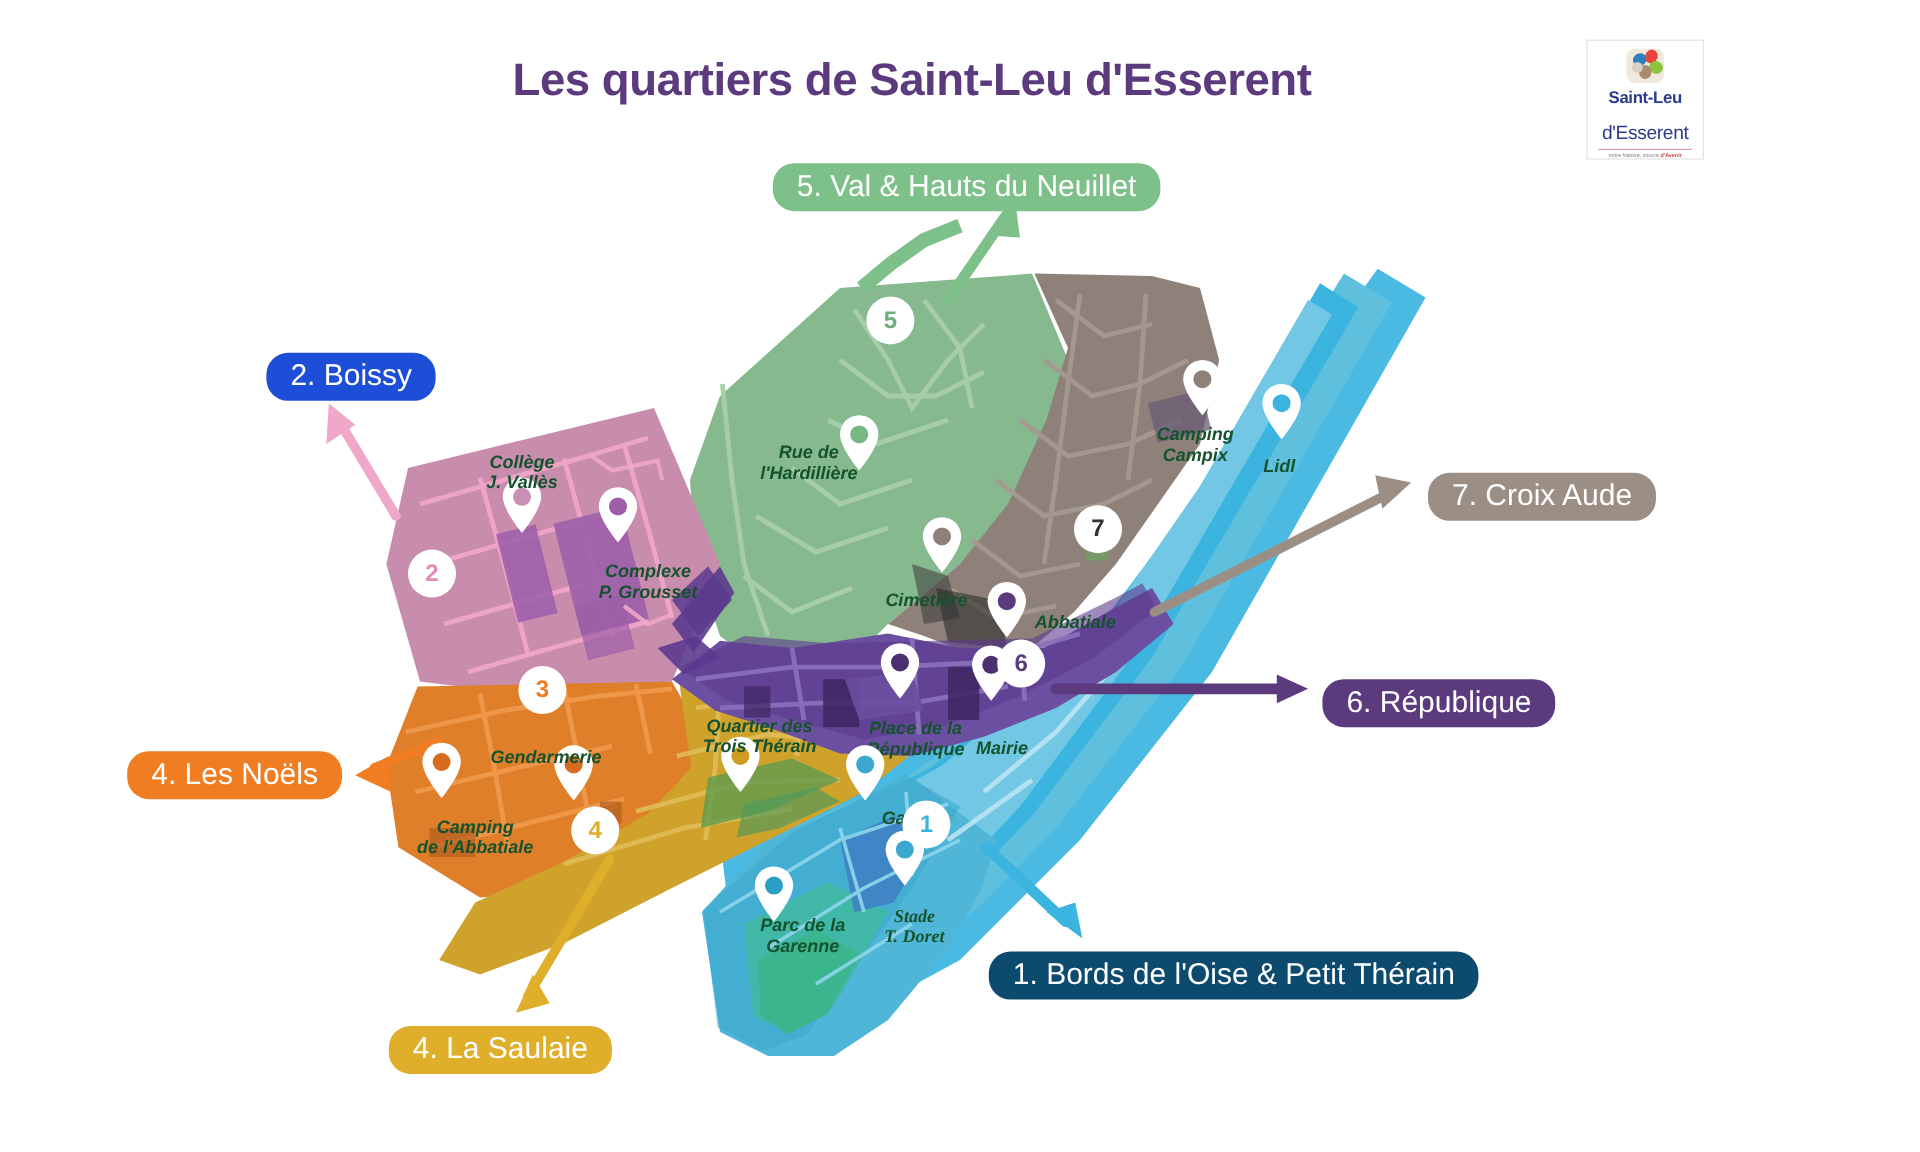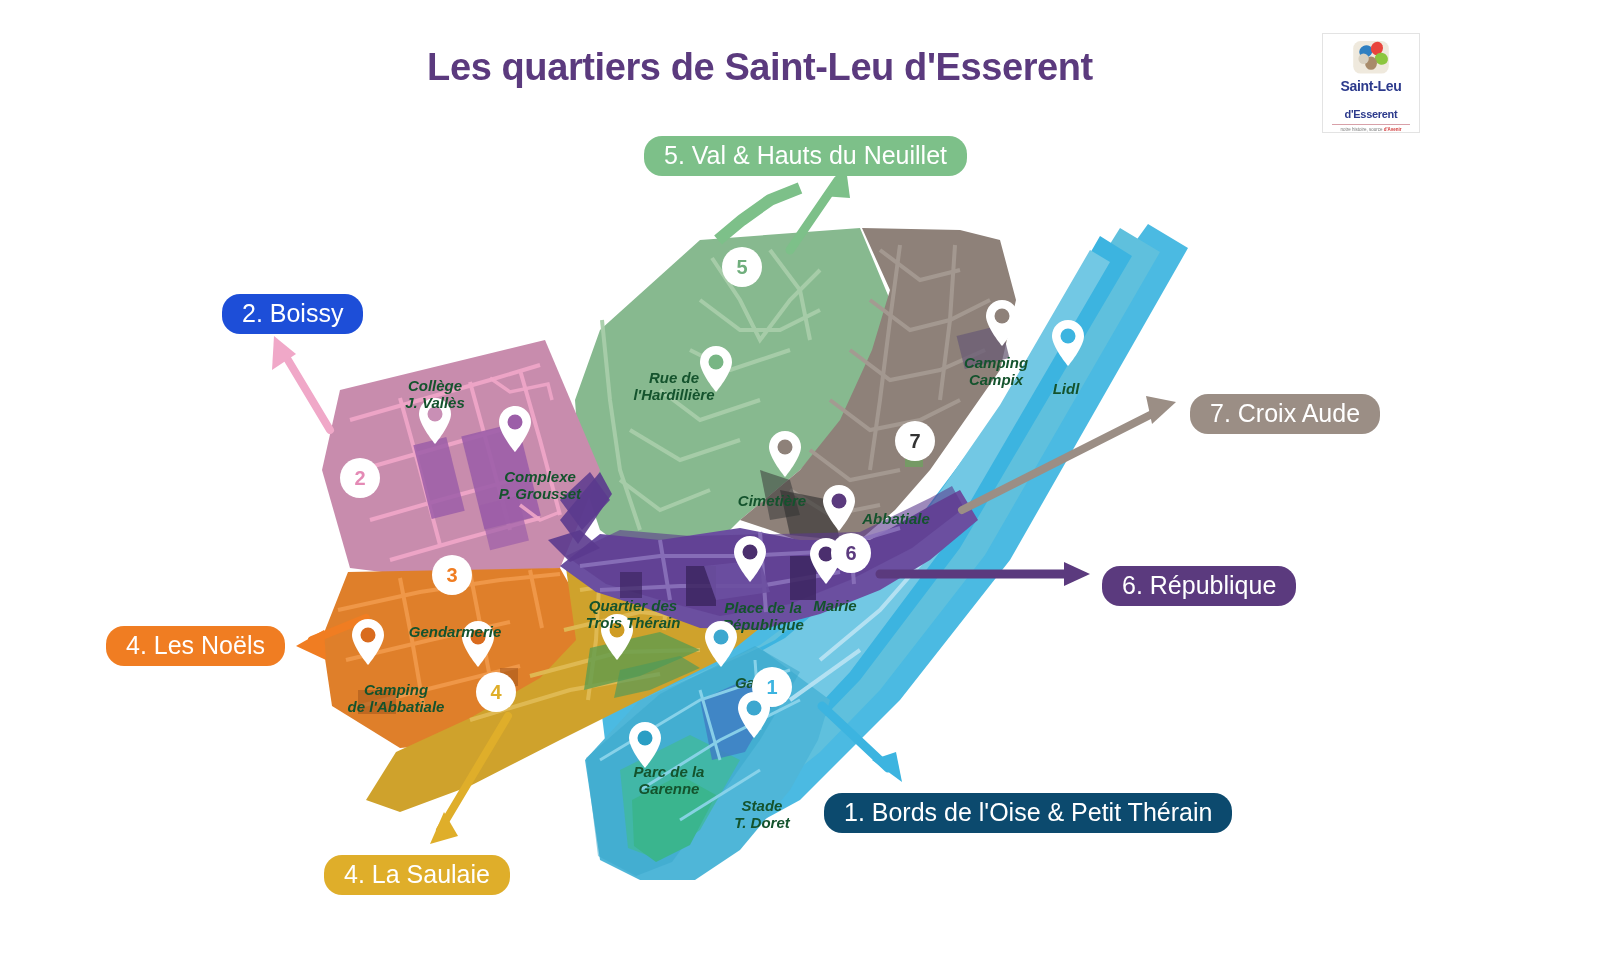--- a/index.html
+++ b/index.html
@@ -35,21 +35,21 @@
     align-items: center; justify-content: flex-start;
     padding-top: 4px;
   }
   .logo-flower { width: 54px; height: 48px; }
   .logo-name {
     font-family: "Liberation Sans", sans-serif;
     font-size: 14px; font-weight: bold; color: #2c3a8c;
     line-height: 1.0; margin-top: 1px; letter-spacing: -0.3px;
   }
   .logo-sub {
-    font-size: 11px; font-weight: bold; color: #2c3a8c;
+    font-size: 16px; font-weight: normal; color: #2c3a8c;
     line-height: 1.0; margin-top: 16px; letter-spacing: -0.3px;
   }
   .logo-tag {
     font-size: 4.5px; color: #7a7a7a; margin-top: 4px;
     border-top: 1px solid #d8a0a8; padding-top: 2px; width: 78px;
     text-align: center; white-space: nowrap;
   }
   .logo-tag b { color: #d13a3a; }
 
   svg#map { position: absolute; left: 0; top: 0; width: 1600px; height: 960px; }
@@ -320,21 +320,21 @@
           <circle cx="19" cy="18" r="7.5" fill="#4b2f6e"></circle>
         </svg></div>
       <div class="poi-label" style="left: 613px; top: 600px; width: 300px;">
         <div>Place de la</div>
         <div>République</div>
       </div>
       <div style="position: absolute; left: 807px; top: 536px; width: 38px; height: 50px;"><svg viewBox="0 0 38 50" width="38" height="50">
           <path d="M19 2 C10 2 3 9 3 18 C3 29 19 48 19 48 C19 48 35 29 35 18 C35 9 28 2 19 2 Z" fill="#ffffff"></path>
           <circle cx="19" cy="18" r="7.5" fill="#4b2f6e"></circle>
         </svg></div>
-      <div class="poi-label" style="left: 685px; top: 598px; width: 300px;">
+      <div class="poi-label" style="left: 685px; top: 616px; width: 300px;">
         <div>Mairie</div>
       </div>
       <div style="position: absolute; left: 459px; top: 619px; width: 38px; height: 50px;"><svg viewBox="0 0 38 50" width="38" height="50">
           <path d="M19 2 C10 2 3 9 3 18 C3 29 19 48 19 48 C19 48 35 29 35 18 C35 9 28 2 19 2 Z" fill="#ffffff"></path>
           <circle cx="19" cy="18" r="7.5" fill="#d96b1e"></circle>
         </svg></div>
       <div class="poi-label" style="left: 305px; top: 624px; width: 300px;">
         <div>Gendarmerie</div>
       </div>
       <div style="position: absolute; left: 349px; top: 617px; width: 38px; height: 50px;"><svg viewBox="0 0 38 50" width="38" height="50">
@@ -357,21 +357,21 @@
           <path d="M19 2 C10 2 3 9 3 18 C3 29 19 48 19 48 C19 48 35 29 35 18 C35 9 28 2 19 2 Z" fill="#ffffff"></path>
           <circle cx="19" cy="18" r="7.5" fill="#3ca7cf"></circle>
         </svg></div>
       <div class="poi-label" style="left: 602px; top: 675px; width: 300px;">
         <div>Gare</div>
       </div>
       <div style="position: absolute; left: 735px; top: 690px; width: 38px; height: 50px;"><svg viewBox="0 0 38 50" width="38" height="50">
           <path d="M19 2 C10 2 3 9 3 18 C3 29 19 48 19 48 C19 48 35 29 35 18 C35 9 28 2 19 2 Z" fill="#ffffff"></path>
           <circle cx="19" cy="18" r="7.5" fill="#3ca7cf"></circle>
         </svg></div>
-      <div class="poi-label" style="left: 612px; top: 798px; width: 300px;">
+      <div class="poi-label" style="left: 612px; top: 756px; width: 300px; font-family: Liberation Serif, serif;">
         <div>Stade</div>
         <div>T. Doret</div>
       </div>
       <div style="position: absolute; left: 626px; top: 720px; width: 38px; height: 50px;"><svg viewBox="0 0 38 50" width="38" height="50">
           <path d="M19 2 C10 2 3 9 3 18 C3 29 19 48 19 48 C19 48 35 29 35 18 C35 9 28 2 19 2 Z" fill="#ffffff"></path>
           <circle cx="19" cy="18" r="7.5" fill="#2a9ec4"></circle>
         </svg></div>
       <div class="poi-label" style="left: 519px; top: 764px; width: 300px;">
         <div>Parc de la</div>
         <div>Garenne</div>

